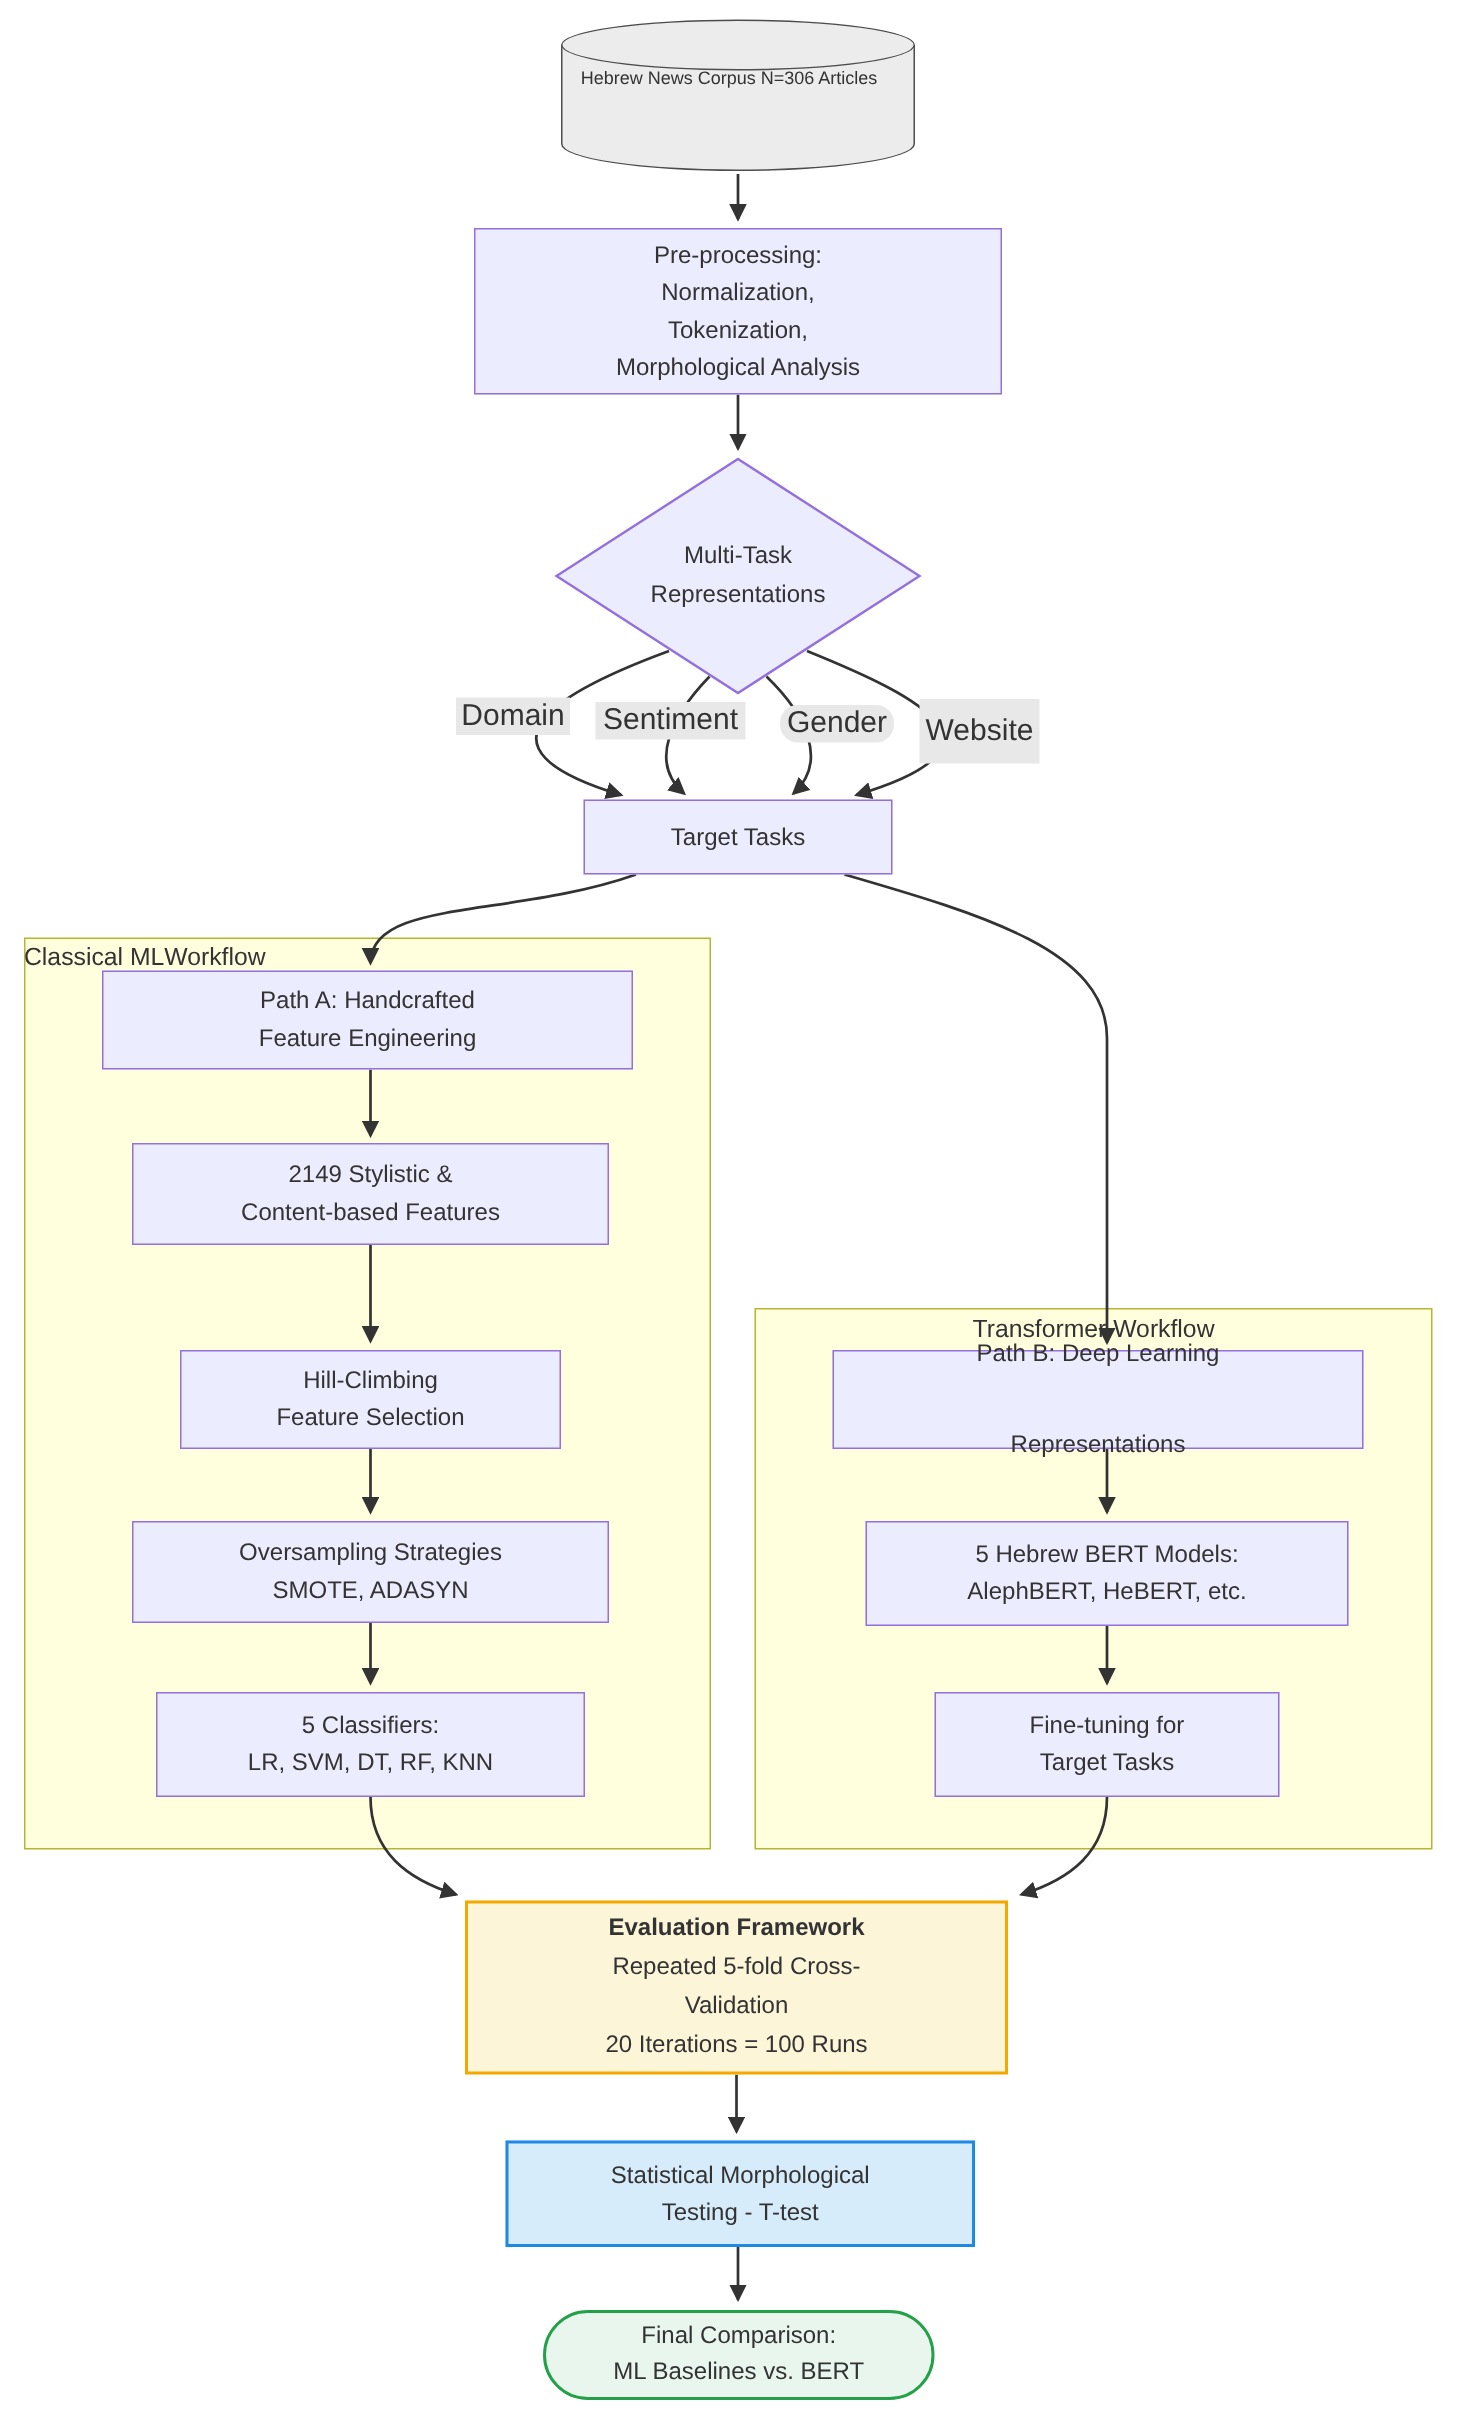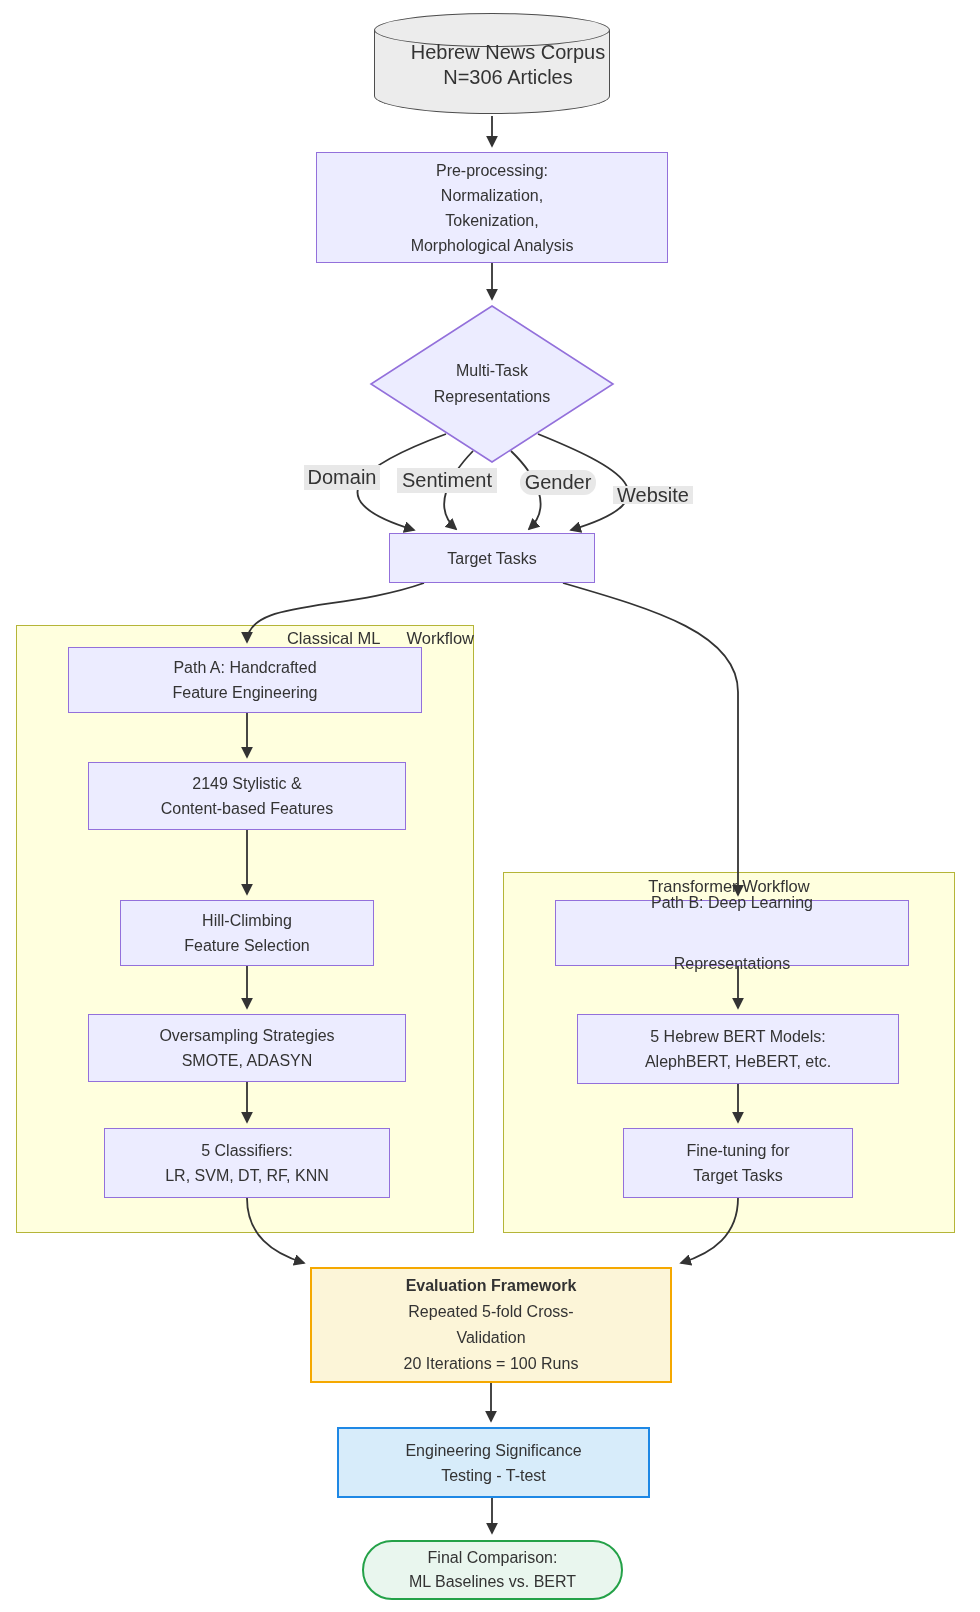--- a/index.html
+++ b/index.html
@@ -16,39 +16,39 @@
   }
   .node .line{display:block;white-space:nowrap;}
   .container-box{
     position:absolute;background:var(--container-fill,#FFFFDE);
     border:1.5px solid var(--container-border,#B5B538);box-sizing:border-box;z-index:0;
   }
   .container-title{
     position:absolute;text-align:center;font-size:16.5px;z-index:2;
     color:var(--text,#333);line-height:20px;
   }
-  .container-title.split{display:flex;justify-content:flex-end;gap:26px;}
+  .container-title.split{display:flex;justify-content:flex-start;}
   .edge-label{
     position:absolute;display:flex;align-items:center;justify-content:center;
     background:var(--label-bg,#E8E8E8);font-size:20px;z-index:3;
     box-sizing:border-box;white-space:nowrap;padding:1px 3px;
   }
   .cyl-top{
     position:absolute;left:374px;top:13px;width:236px;height:34px;
     background:var(--cylinder-fill,#ECECEC);border:1.6px solid var(--cylinder-border,#4D4D4D);
     border-radius:50%;z-index:4;box-sizing:border-box;
   }
   .cyl-body{
     position:absolute;left:374px;top:30px;width:236px;height:84px;
     background:var(--cylinder-fill,#ECECEC);border:1.6px solid var(--cylinder-border,#4D4D4D);
     border-top:none;border-radius:0 0 118px 118px / 0 0 18px 18px;z-index:3;box-sizing:border-box;
   }
   .cyl-text{
-    position:absolute;left:390px;top:40px;width:236px;z-index:5;text-align:center;
-    font-size:20px;line-height:25px;
+    position:absolute;left:368px;top:40px;width:236px;z-index:5;text-align:center;
+    font-size:12px;line-height:25px;
   }
   svg.overlay{position:absolute;left:0;top:0;z-index:2;}
   .edge{stroke:var(--edge,#333);stroke-width:1.8;fill:none;}
   .diamond{fill:var(--node-fill,#ECECFF);stroke:var(--node-border,#9370DB);stroke-width:1.6;}
   .node.eval{background:var(--eval-fill,#FCF5D8);border:2.5px solid var(--eval-border,#F5A800);}
   .node.stats{background:var(--stats-fill,#D7ECFA);border:2.5px solid var(--stats-border,#1E88E5);}
   .node.final{background:var(--final-fill,#E9F6EE);border:2.5px solid var(--final-border,#24A148);border-radius:30px;}
   .bold{font-weight:bold;}
 </style>
 </head>
@@ -113,21 +113,21 @@
 </div>
 
 <div style="position:absolute;left:402px;top:358px;width:180px;z-index:3;text-align:center;font-size:16px;line-height:26px;">
   <span class="line" style="display:block">Multi-Task</span>
   <span class="line" style="display:block">Representations</span>
 </div>
 
 <div class="edge-label" style="left:304px;top:465px;width:76px;height:25px;">Domain</div>
 <div class="edge-label" style="left:397px;top:468px;width:100px;height:25px;">Sentiment</div>
 <div class="edge-label" style="left:520px;top:470px;width:76px;height:25px;border-radius:12px;">Gender</div>
-<div class="edge-label" style="left:613px;top:486px;width:80px;height:18px;">Website</div>
+<div class="edge-label" style="left:613px;top:466px;width:80px;height:43px;">Website</div>
 
 <div class="node" style="left:389px;top:533px;width:206px;height:50px;">
   <span class="line">Target Tasks</span>
 </div>
 
 <div class="node" style="left:68px;top:647px;width:354px;height:66px;">
   <span class="line">Path A: Handcrafted</span>
   <span class="line">Feature Engineering</span>
 </div>
 <div class="node" style="left:88px;top:762px;width:318px;height:68px;">
@@ -161,20 +161,20 @@
 </div>
 
 <div class="node eval" style="left:310px;top:1267px;width:362px;height:116px;line-height:26px;">
   <span class="line bold">Evaluation Framework</span>
   <span class="line">Repeated 5-fold Cross-</span>
   <span class="line">Validation</span>
   <span class="line">20 Iterations = 100 Runs</span>
 </div>
 
 <div class="node stats" style="left:337px;top:1427px;width:313px;height:71px;">
-  <span class="line">Engineering Significance</span>
+  <span class="line">Statistical Morphological</span>
   <span class="line">Testing - T-test</span>
 </div>
 
 <div class="node final" style="left:362px;top:1540px;width:261px;height:60px;line-height:24px;">
   <span class="line">Final Comparison:</span>
   <span class="line">ML Baselines vs. BERT</span>
 </div>
 
 </body></html>

